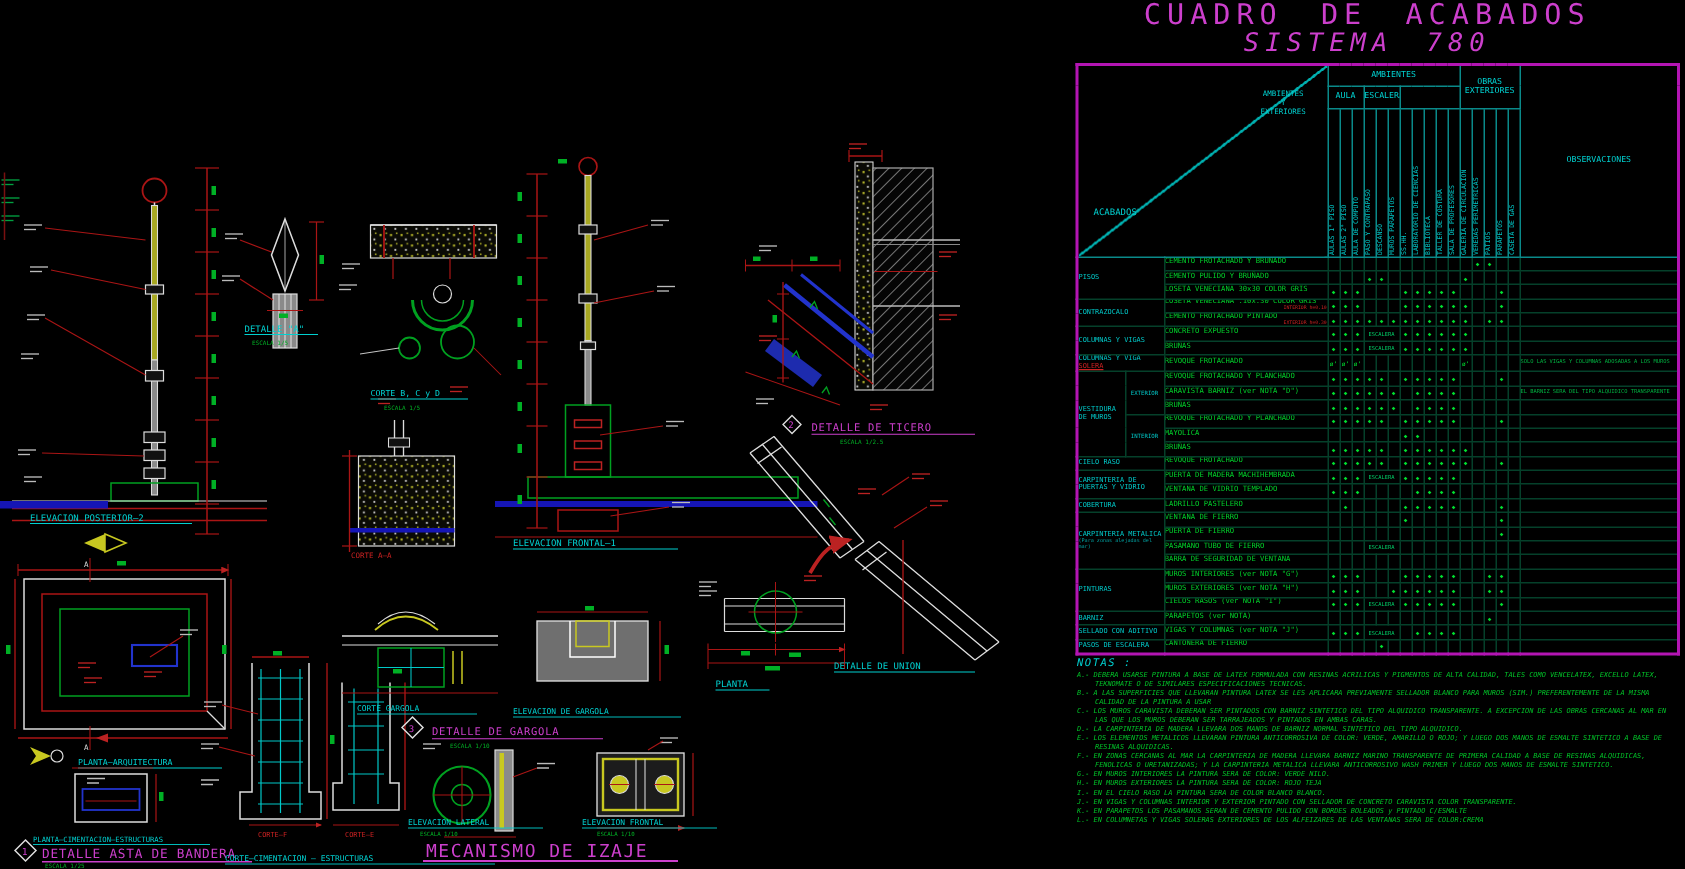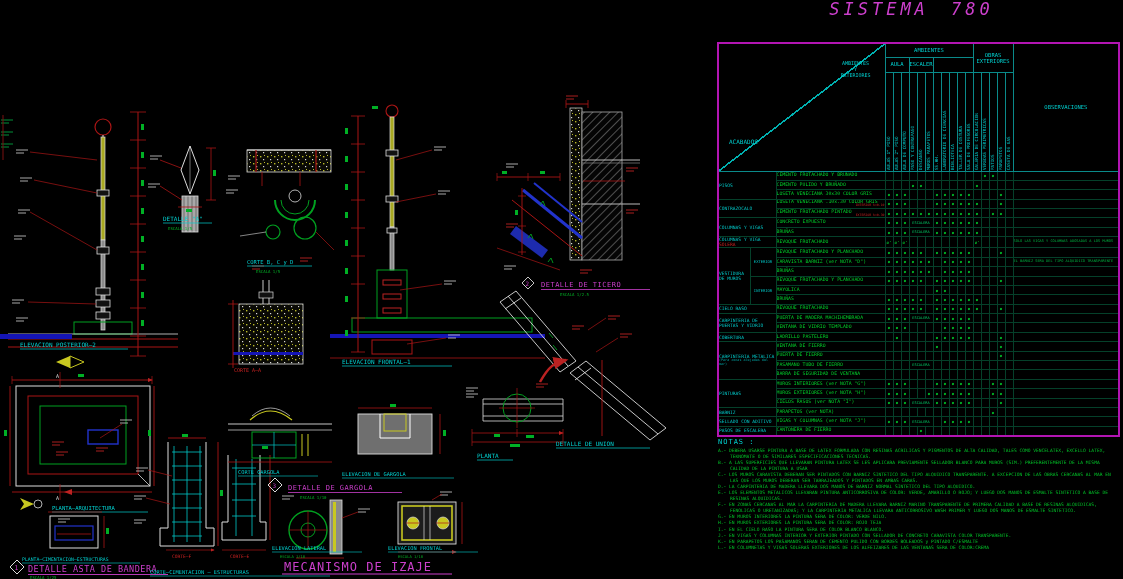--- a/index.html
+++ b/index.html
@@ -31,21 +31,21 @@
   td.fin{font-size:4.8px;color:#00d02a;padding-left:2px;line-height:1;white-space:nowrap;border-right:1px solid #0a8a8a;}
   td.fin .sub{display:block;font-size:3.2px;color:#cc2222;text-align:right;line-height:1;margin-top:-1px;}
   td.mx{text-align:center;font-size:4px;color:#00e030;border-left:1px solid #0a6a22;}
   td.mx.sep{border-left:1px solid #00a8a8;}
   td.esc{font-size:3.6px;color:#00cc66;text-align:center;letter-spacing:0;border-left:1px solid #00a8a8;}
   td.obs{font-size:3.6px;color:#00b040;line-height:1.05;padding:0 1px;white-space:normal;border-left:1px solid #0a8a8a;}
   tbody tr{height:9.4px;}
   tr.gtop td{border-top:1px solid #15b0b0;}
 
   
-  #notes{position:absolute;left:718px;top:438px;width:402px;color:#00c428;}
+  #notes{position:absolute;left:718px;top:438px;width:402px;color:#00c428;font-style:italic;}
   #notes .nhead{font-size:7px;color:#00d0d0;margin-bottom:2px;letter-spacing:1px;}
   .note-line{font-size:4.6px;line-height:1.25;padding-left:12px;text-indent:-12px;margin-bottom:0.5px;}
 </style>
 </head>
 <body>
 
 <div id="stage">
 
   
   <svg width="717" height="579" viewBox="0 0 717 579">
@@ -553,20 +553,21 @@
       <text x="388" y="550" font-size="5.3" fill="#00d0d0">ELEVACION FRONTAL</text>
       <line x1="388" y1="552" x2="478" y2="552" stroke="#00d0d0" stroke-width="0.6"></line>
       <text x="398" y="557.5" font-size="3.8" fill="#00b025">ESCALA 1/10</text>
       <text x="284" y="571" font-size="12" fill="#cc3fcc" letter-spacing="1">MECANISMO DE IZAJE</text>
       <line x1="282" y1="574" x2="452" y2="574" stroke="#cc3fcc" stroke-width="1.2"></line>
     </g>
   </svg>
 
   
   <div id="titleblock">
+    <div id="title1">CUADRO DE ACABADOS</div>
     <div id="title2">SISTEMA 780</div>
   </div>
 
   
   <table id="acabados">
       <colgroup>
         <col style="width: 32px;">
         <col style="width: 26px;">
         <col style="width: 109px;">
         <col style="width: 8px;">

